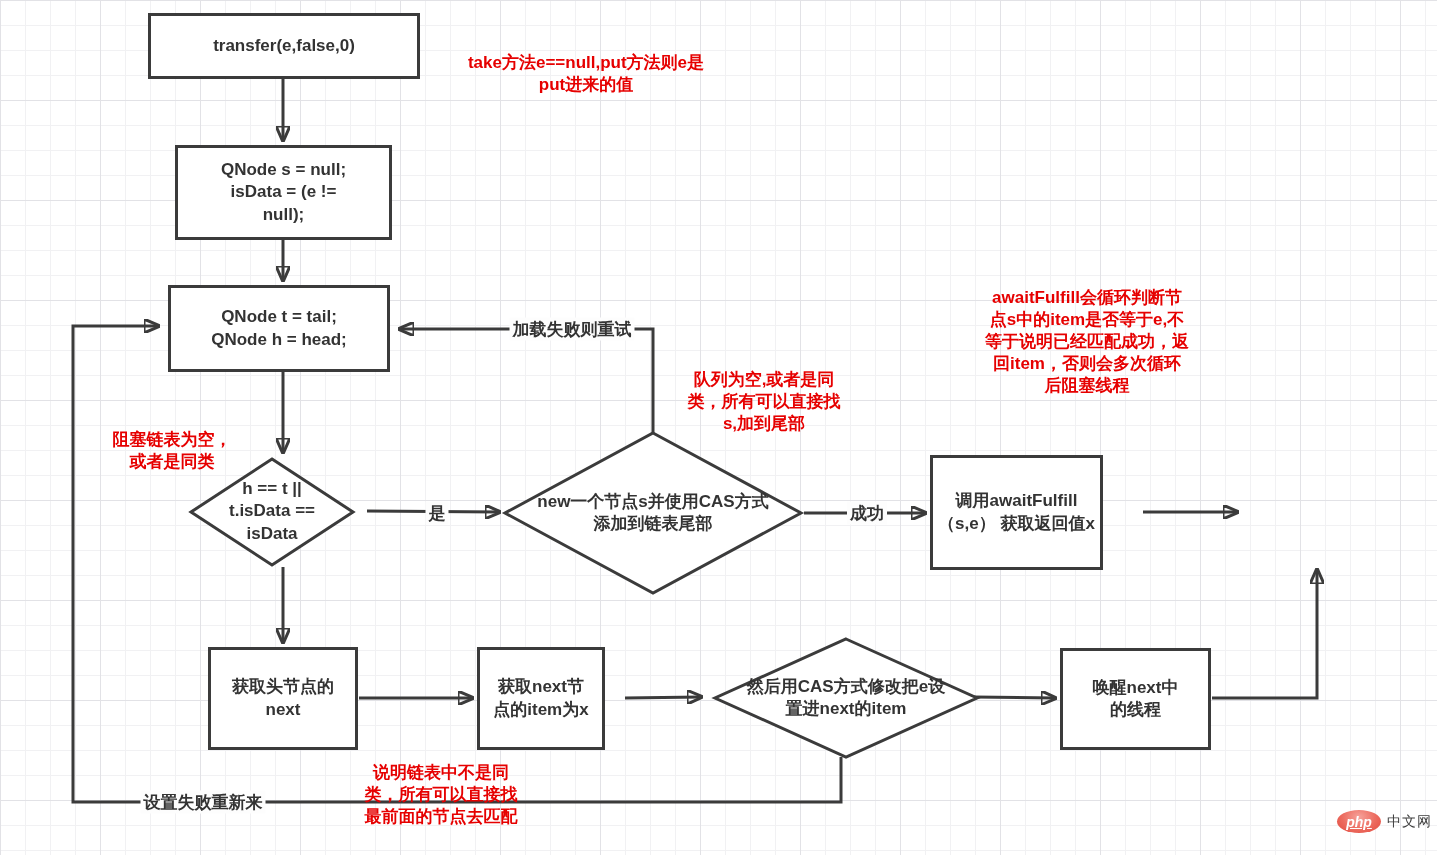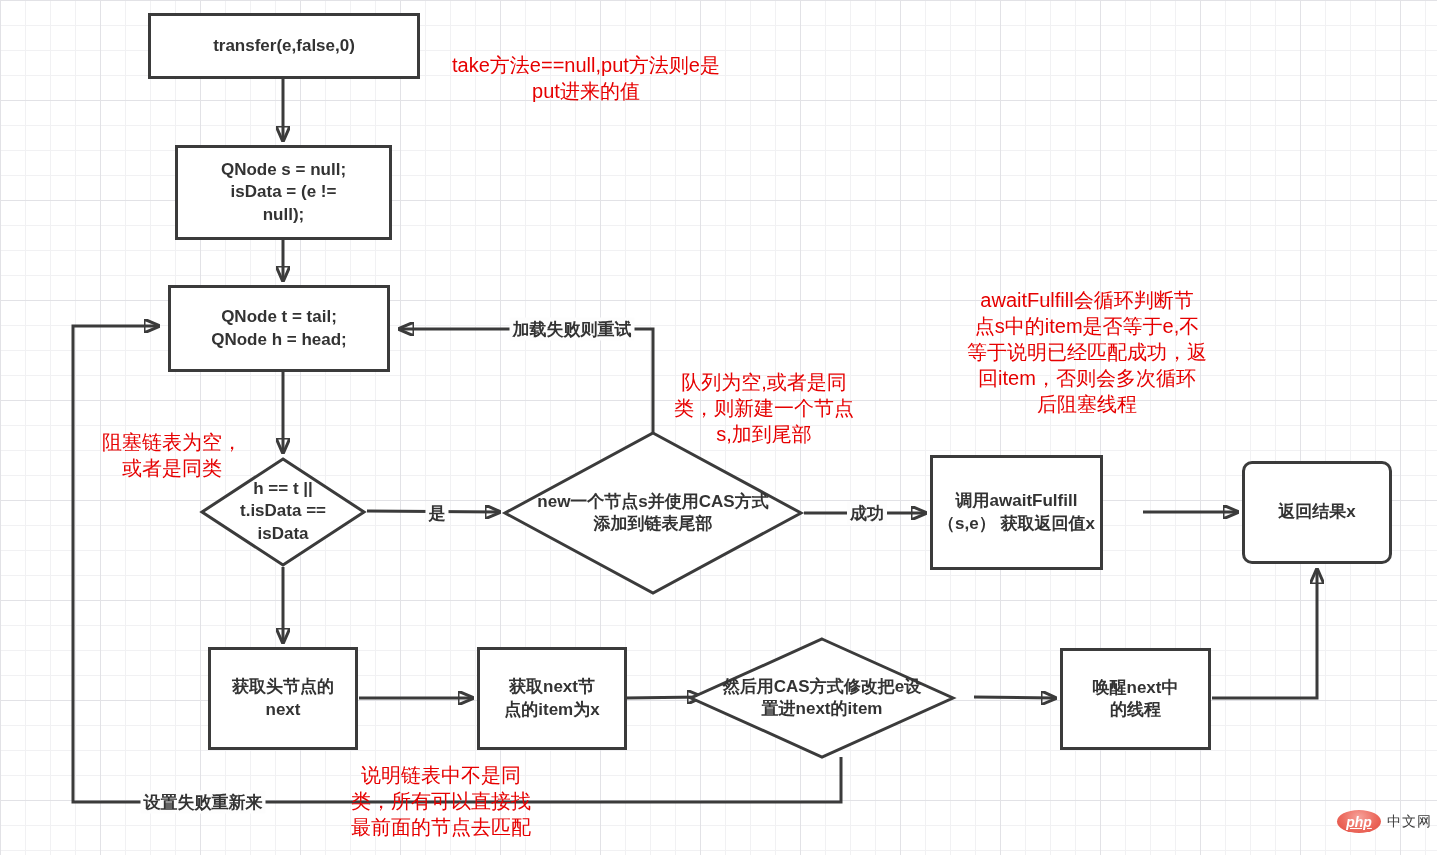--- a/index.html
+++ b/index.html
@@ -37,21 +37,21 @@
     width:max-content;text-align:center;font-weight:bold;font-size:17px;color:#333;
     white-space:pre-line;line-height:1.32;
   }
   .edge-label{
     position:absolute;z-index:3;transform:translate(-50%,-50%);
     background:#fdfdfd;padding:0 3px;
     font-weight:bold;font-size:17px;color:#333;white-space:nowrap;
   }
   .note{
     position:absolute;z-index:3;transform:translateX(-50%);
-    color:#e60000;font-weight:normal;font-size:20px;text-align:center;
+    color:#e60000;font-weight:bold;font-size:17px;text-align:center;
     white-space:pre-line;line-height:1.3;
   }
   .logo{
     position:absolute;z-index:4;left:1337px;top:810px;
     display:flex;align-items:center;gap:6px;
   }
   .logo-ellipse{
     width:44px;height:23px;border-radius:50%;
     background:radial-gradient(ellipse at 50% 30%, #f6a29a 0%, #ec6a5e 55%, #e14b3f 100%);
     display:flex;align-items:center;justify-content:center;
@@ -90,67 +90,66 @@
   <div class="node" style="left:175px;top:145px;width:217px;height:95px;">QNode s = null;
 isData = (e !=
 null);</div>
 
   <div class="node" style="left:168px;top:285px;width:222px;height:87px;">QNode t = tail;
 QNode h = head;</div>
 
   <div class="node" style="left:930px;top:455px;width:173px;height:115px;">调用awaitFulfill
 （s,e） 获取返回值x</div>
 
-  <div class="node rounded" style="left:1242px;top:461px;width:150px;height:103px;">返回结果x</div>
 
   <div class="node" style="left:208px;top:647px;width:150px;height:103px;">获取头节点的
 next</div>
 
-  <div class="node" style="left:477px;top:647px;width:150px;height:103px;">获取next节
+  <div class="node" style="left:477px;top:647px;width:128px;height:103px;">获取next节
 点的item为x</div>
 
   <div class="node" style="left:1060px;top:648px;width:151px;height:102px;">唤醒next中
 的线程</div>
 
-  <div class="diamond" style="left:199px;top:456px;width:168px;height:112px;">
+  <div class="diamond" style="left:188px;top:456px;width:168px;height:112px;">
     <svg width="168" height="112" viewBox="0 0 168 112">
       <polygon points="84,3 165,56 84,109 3,56"></polygon>
     </svg>
     <div class="dlabel">h == t ||
 t.isData ==
 isData</div>
   </div>
 
   <div class="diamond" style="left:502px;top:430px;width:302px;height:166px;">
     <svg width="302" height="166" viewBox="0 0 302 166">
       <polygon points="151,3 299,83 151,163 3,83"></polygon>
     </svg>
     <div class="dlabel">new一个节点s并使用CAS方式
 添加到链表尾部</div>
   </div>
 
-  <div class="diamond" style="left:688px;top:636px;width:268px;height:124px;">
+  <div class="diamond" style="left:712px;top:636px;width:268px;height:124px;">
     <svg width="268" height="124" viewBox="0 0 268 124">
       <polygon points="134,3 265,62 134,121 3,62"></polygon>
     </svg>
     <div class="dlabel">然后用CAS方式修改把e设
 置进next的item</div>
   </div>
 
   <span class="edge-label" style="left:437px;top:513px;">是</span>
   <span class="edge-label" style="left:867px;top:513px;">成功</span>
   <span class="edge-label" style="left:572px;top:329px;text-align:center;">加载失败则重试</span>
   <span class="edge-label" style="left:203px;top:802px;">设置失败重新来</span>
 
   <div class="note" style="left:586px;top:52px;">take方法e==null,put方法则e是
 put进来的值</div>
   <div class="note" style="left:172px;top:429px;">阻塞链表为空，
 或者是同类</div>
   <div class="note" style="left:764px;top:369px;">队列为空,或者是同
-类，则新建一个节点
+类，所有可以直接找
 s,加到尾部</div>
   <div class="note" style="left:1087px;top:287px;">awaitFulfill会循环判断节
 点s中的item是否等于e,不
 等于说明已经匹配成功，返
 回item，否则会多次循环
 后阻塞线程</div>
   <div class="note" style="left:441px;top:762px;">说明链表中不是同
 类，所有可以直接找
 最前面的节点去匹配</div>
 

